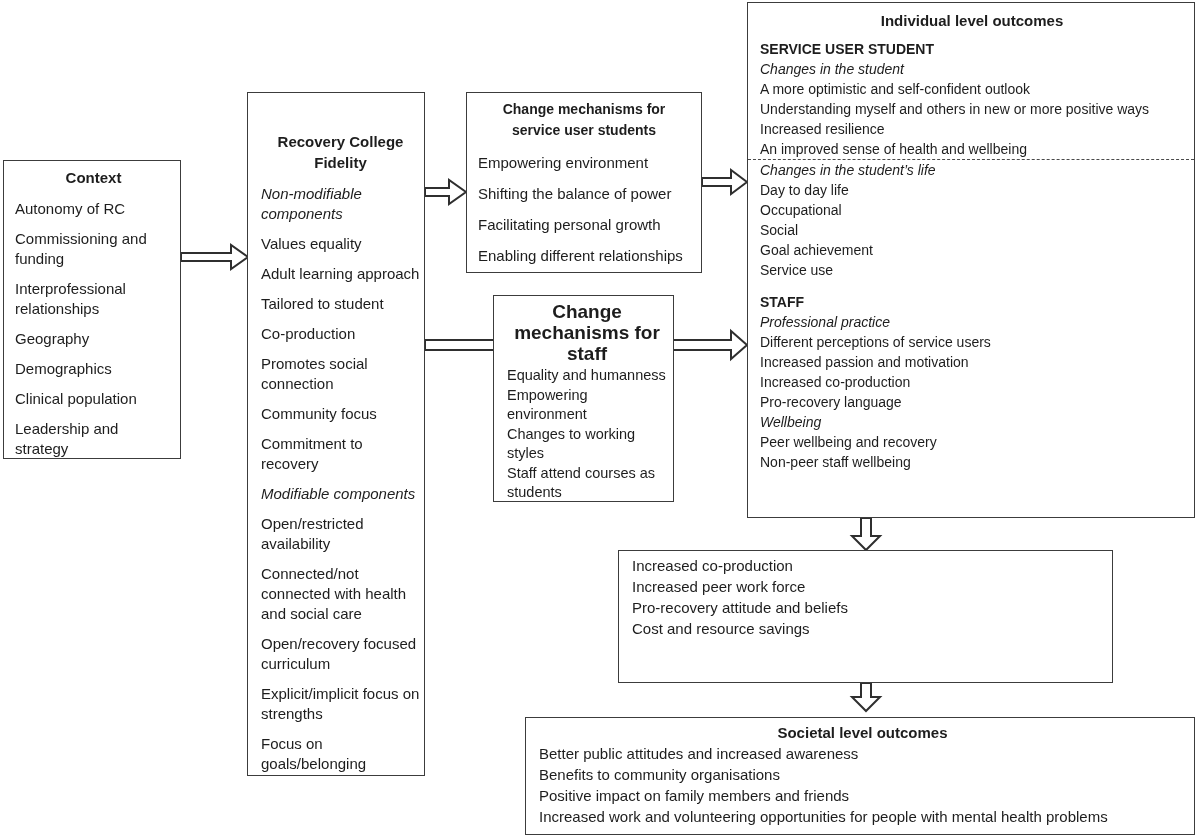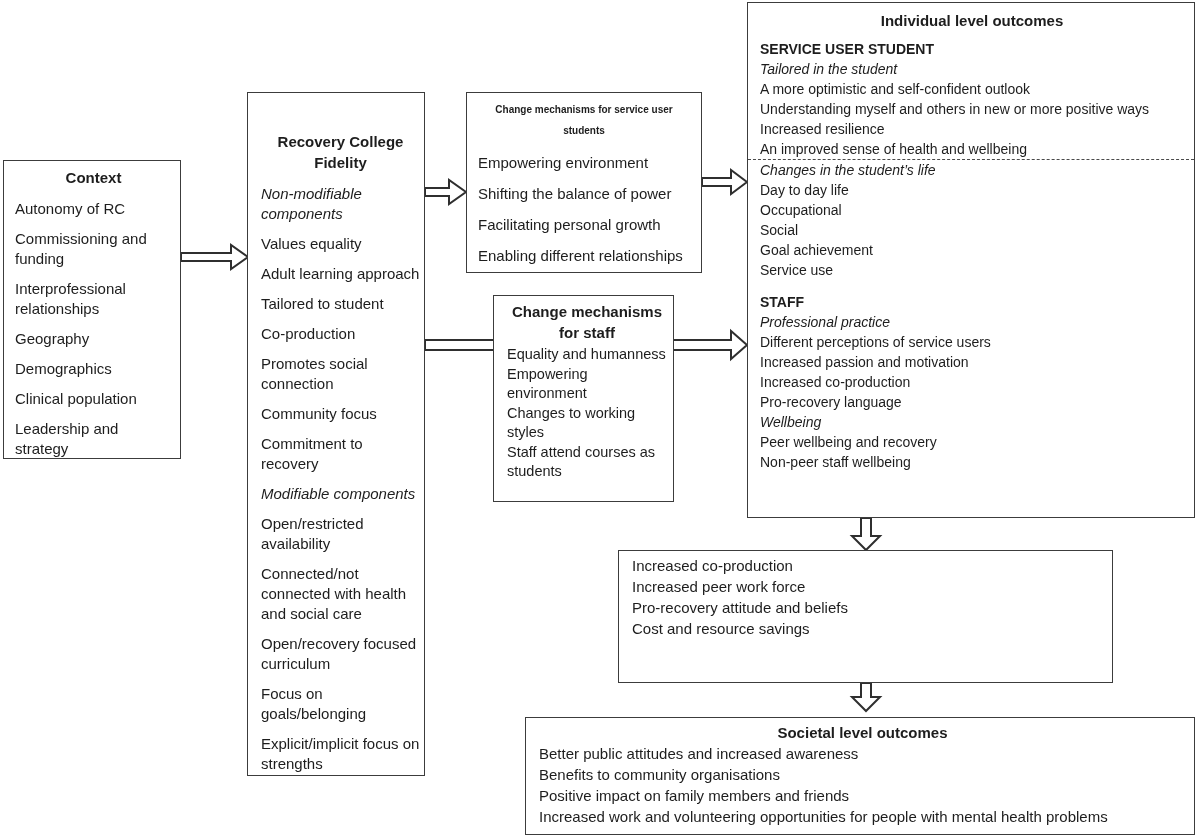--- a/index.html
+++ b/index.html
@@ -16,25 +16,25 @@
   .subhead-italic { font-style: italic; }
   .spacer { height: 12px; }
 
   #box-context { left: 3px; top: 160px; width: 178px; height: 299px; padding: 7px 8px 6px 11px; }
   #box-context .box-title { margin-bottom: 11px; }
 
   #box-fidelity { left: 247px; top: 92px; width: 178px; height: 684px; padding: 6px 4px 6px 13px; }
   #box-fidelity .box-title { margin-bottom: 11px; line-height: 21px; margin-top: 32px; }
 
   #box-su-mech { left: 466px; top: 92px; width: 236px; height: 181px; padding: 6px 11px; }
-  #box-su-mech .box-title { font-size: 10px; line-height: 21px; margin-bottom: 11px; }
+  #box-su-mech .box-title { font-size: 14px; line-height: 21px; margin-bottom: 11px; }
   #box-su-mech .para { line-height: 21px; }
 
   #box-staff-mech { left: 493px; top: 295px; width: 181px; height: 207px; padding: 5px 6px 5px 13px; font-size: 14.5px; line-height: 19.5px; }
-  #box-staff-mech .box-title { font-size: 15px; line-height: 21px; margin-bottom: 2px; }
+  #box-staff-mech .box-title { font-size: 19px; line-height: 21px; margin-bottom: 2px; }
 
   #box-individual { left: 747px; top: 2px; width: 448px; height: 516px; padding: 8px 10px 20px 12px; font-size: 14px; line-height: 20px; }
   #box-individual .box-title { font-size: 15px; margin-bottom: 8px; }
   .dashed-divider { height: 0; border-top: 1px dashed #4a4a4a; margin: 0 -10px 0 -12px; }
 
   #box-service { left: 618px; top: 550px; width: 495px; height: 133px; padding: 4px 8px 4px 13px; line-height: 21px; }
   #box-societal { left: 525px; top: 717px; width: 670px; height: 118px; padding: 4px 8px 9px 13px; line-height: 21px; }
 </style>
 </head>
 <body>
@@ -70,22 +70,22 @@
     <p class="para">Adult learning approach</p>
     <p class="para">Tailored to student</p>
     <p class="para">Co-production</p>
     <p class="para">Promotes social connection</p>
     <p class="para">Community focus</p>
     <p class="para">Commitment to recovery</p>
     <p class="para italic">Modifiable components</p>
     <p class="para">Open/restricted availability</p>
     <p class="para">Connected/not connected with health and social care</p>
     <p class="para">Open/recovery focused curriculum</p>
+    <p class="para">Explicit/implicit focus on strengths</p>
     <p class="para">Focus on goals/belonging</p>
-    <p class="para">Explicit/implicit focus on strengths</p>
   </div>
 
   <div class="box" id="box-su-mech">
     <div class="box-title">Change mechanisms for service user students</div>
     <p class="para">Empowering environment</p>
     <p class="para">Shifting the balance of power</p>
     <p class="para">Facilitating personal growth</p>
     <p class="para">Enabling different relationships</p>
   </div>
 
@@ -93,21 +93,21 @@
     <div class="box-title">Change mechanisms for staff</div>
     <p class="row">Equality and humanness</p>
     <p class="row">Empowering environment</p>
     <p class="row">Changes to working styles</p>
     <p class="row">Staff attend courses as students</p>
   </div>
 
   <div class="box" id="box-individual">
     <div class="box-title">Individual level outcomes</div>
     <p class="row subhead-bold">SERVICE USER STUDENT</p>
-    <p class="row subhead-italic">Tailored in the student</p>
+    <p class="row subhead-italic">Changes in the student</p>
     <p class="row">A more optimistic and self-confident outlook</p>
     <p class="row">Understanding myself and others in new or more positive ways</p>
     <p class="row">Increased resilience</p>
     <p class="row">An improved sense of health and wellbeing</p>
     <div class="dashed-divider"></div>
     <p class="row subhead-italic">Changes in the student’s life</p>
     <p class="row">Day to day life</p>
     <p class="row">Occupational</p>
     <p class="row">Social</p>
     <p class="row">Goal achievement</p>

